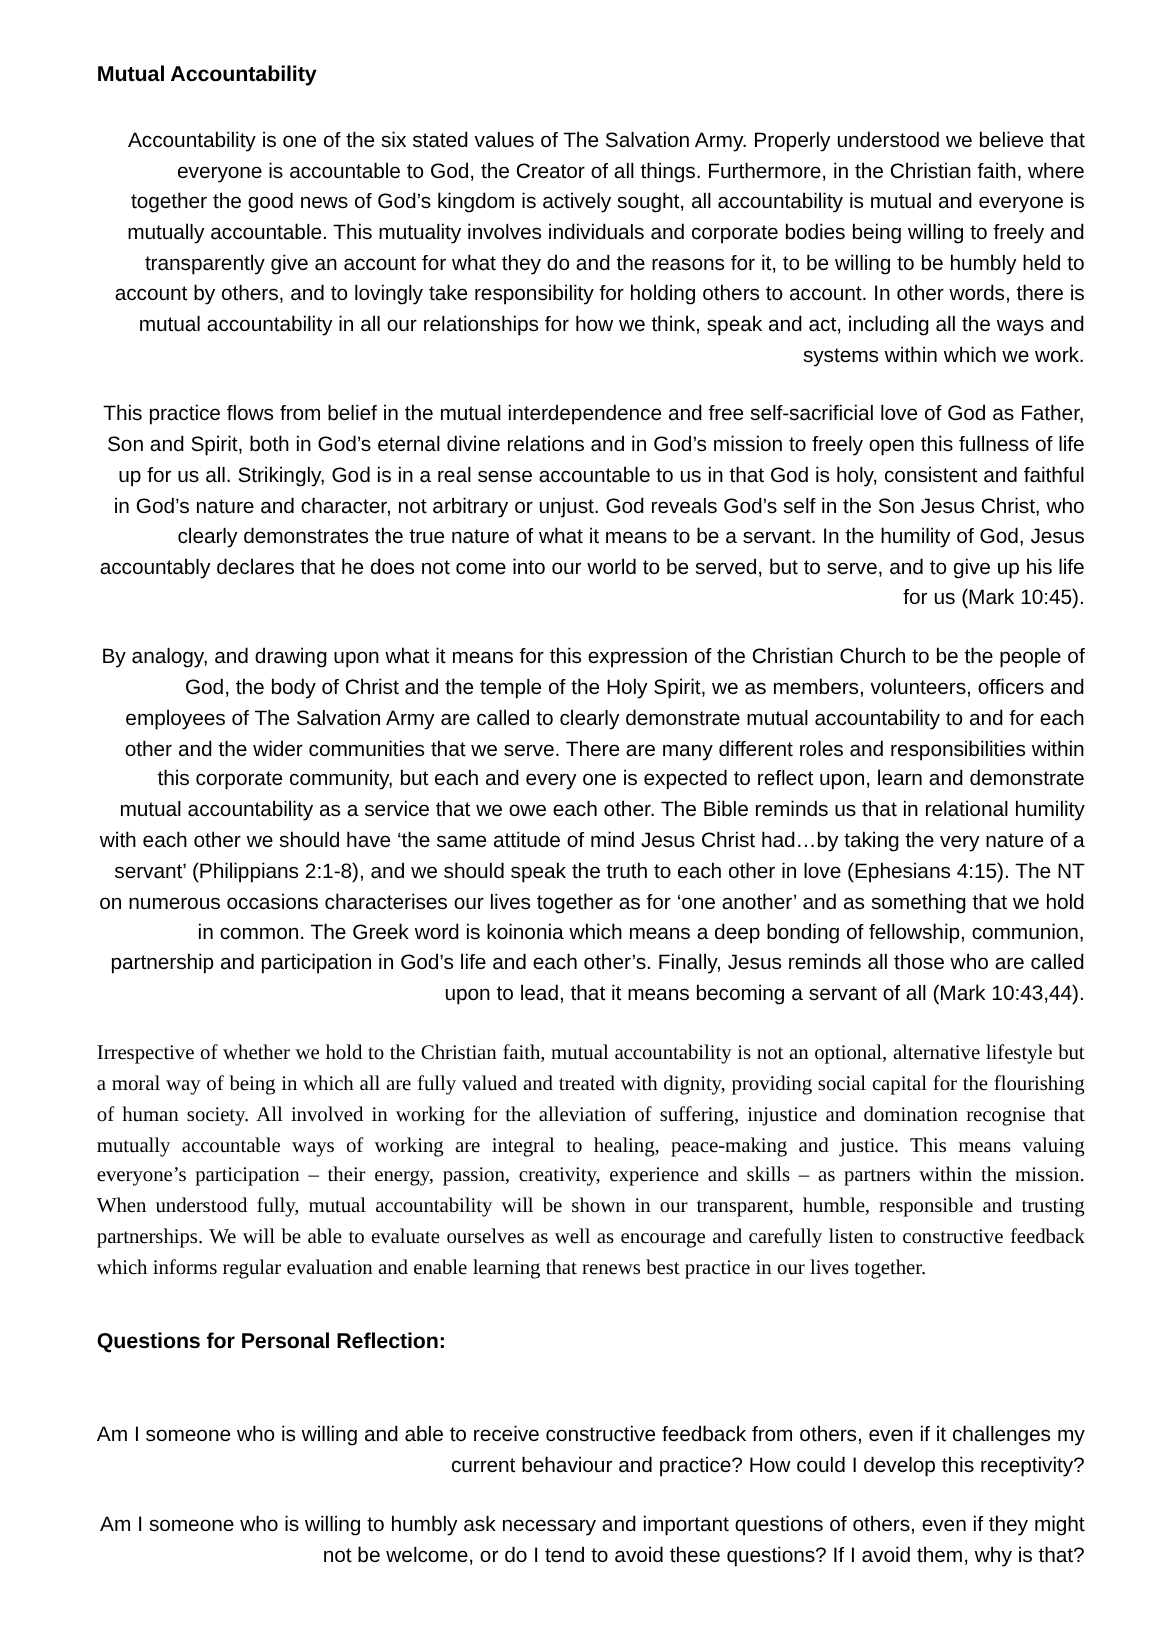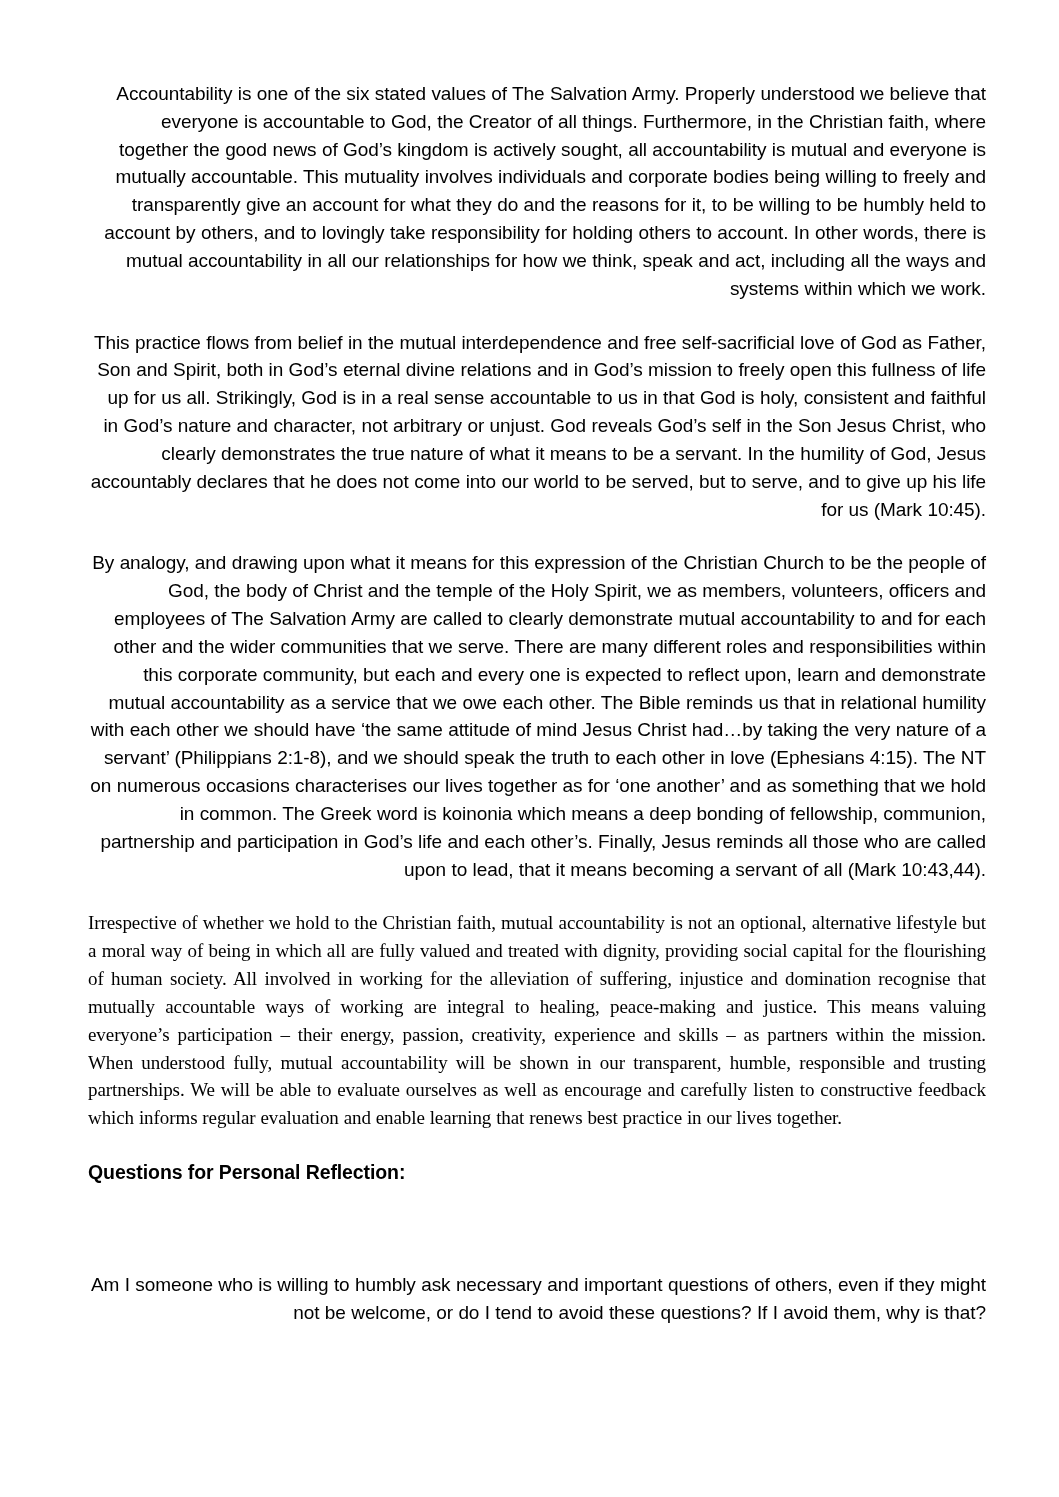--- a/index.html
+++ b/index.html
@@ -25,21 +25,21 @@
     width: 898px;
   }
   .heading {
     font-size: 19.5px;
     font-weight: bold;
     line-height: 1.32;
     margin: 0 0 9px 0;
     letter-spacing: -0.1px;
   }
   .heading.section {
-    margin-top: 0;
+    margin-top: 12px;
   }
   .para {
     font-size: 19px;
     line-height: 1.465;
     margin: 0;
     text-align: right;
     letter-spacing: -0.08px;
     word-spacing: 0.2px;
   }
   .para.justified {
@@ -51,20 +51,21 @@
   .gap-md { height: 26px; }
   .gap-lg { height: 28px; }
   .italic { }
 </style>
 </head>
 <body>
 
 <div class="page">
   <div class="content">
 
+    <h1 class="heading">Mutual Accountability</h1>
 
     <div class="gap-sm"></div>
 
     <p class="para">Accountability is one of the six stated values of The Salvation Army. Properly understood we believe that everyone is accountable to God, the Creator of all things. Furthermore, in the Christian faith, where together the good news of God’s kingdom is actively sought, all accountability is mutual and everyone is mutually accountable. This mutuality involves individuals and corporate bodies being willing to freely and transparently give an account for what they do and the reasons for it, to be willing to be humbly held to account by others, and to lovingly take responsibility for holding others to account. In other words, there is mutual accountability in all our relationships for how we think, speak and act, including all the ways and systems within which we work.</p>
 
     <div class="gap-md"></div>
 
     <p class="para">This practice flows from belief in the mutual interdependence and free self-sacrificial love of God as Father, Son and Spirit, both in God’s eternal divine relations and in God’s mission to freely open this fullness of life up for us all. Strikingly, God is in a real sense accountable to us in that God is holy, consistent and faithful in God’s nature and character, not arbitrary or unjust. God reveals God’s self in the Son Jesus Christ, who clearly demonstrates the true nature of what it means to be a servant. In the humility of God, Jesus accountably declares that he does not come into our world to be served, but to serve, and to give up his life for us (Mark 10:45).</p>
 
     <div class="gap-md"></div>
@@ -77,19 +78,20 @@
 
     <div class="gap-lg"></div>
 
     <h2 class="heading section">Questions for Personal Reflection:</h2>
 
     <div class="gap-sm"></div>
 
 
     <div class="gap-md"></div>
 
+    <p class="para">Am I someone who is willing and able to receive constructive feedback from others, even if it challenges my current behaviour and practice? How could I develop this receptivity?</p>
 
     <div class="gap-md"></div>
 
     <p class="para">Am I someone who is willing to humbly ask necessary and important questions of others, even if they might not be welcome, or do I tend to avoid these questions? If I avoid them, why is that?</p>
 
   </div>
 </div>
 
 </body></html>

